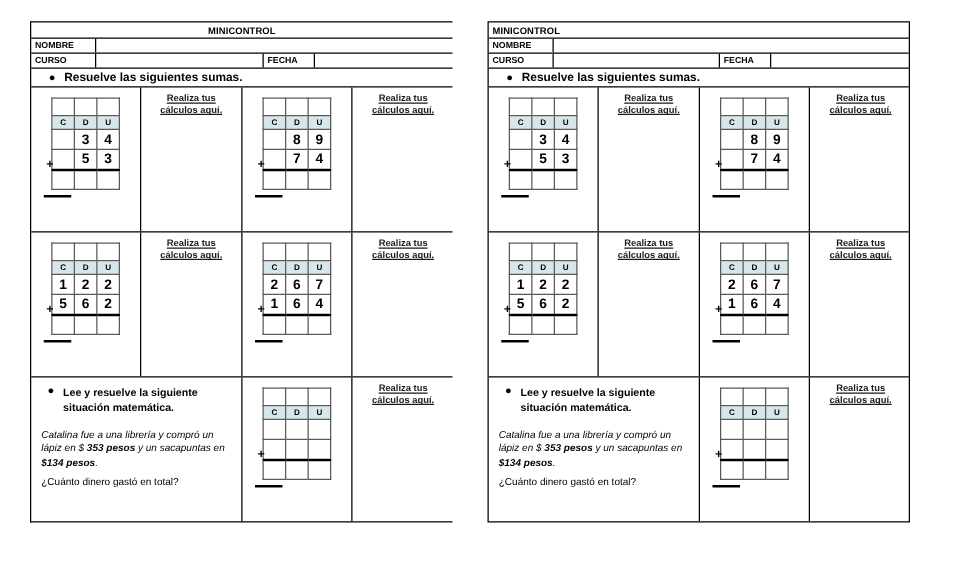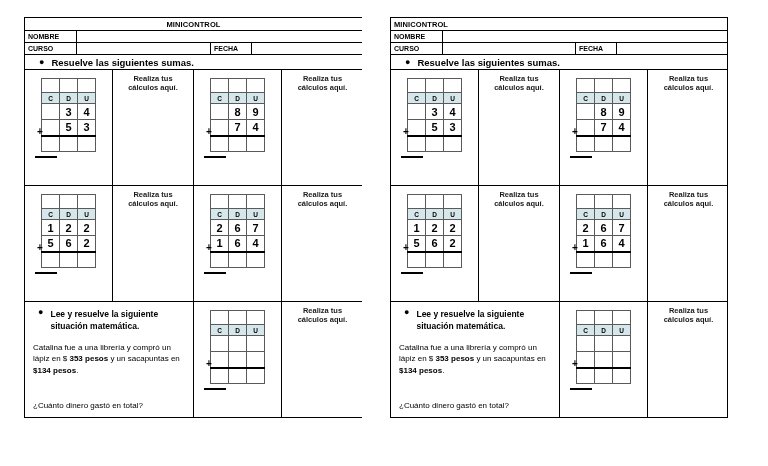--- a/index.html
+++ b/index.html
@@ -92,39 +92,40 @@
   }
   .cell-note {
     flex: 0 0 81px;
     border-right: 1px solid #000;
     text-align: center;
     padding-top: 4px;
     font-size: 7.5px;
     font-weight: bold;
     line-height: 1.25;
     color: #1a1a1a;
+    text-decoration: underline;
   }
 
   
   .cell-text {
     flex: 0 0 169px;
     border-right: 1px solid #000;
     padding: 6px 8px 0 8px;
     font-size: 8px;
     line-height: 1.45;
   }
   .wp-title {
     display: flex;
     font-weight: bold;
     font-size: 8.5px;
     margin-bottom: 9px;
     padding-left: 5px;
   }
   .wp-title .bullet { margin-right: 7px; }
-  .wp-body { margin-bottom: 24px; }
+  .wp-body { margin-bottom: 4px; font-style: italic; }
   .wp-q { }
   b.amt { font-weight: bold; }
 
   
   .sumwrap {
     position: relative;
     width: 100%;
     height: 100%;
     display: flex;
     align-items: flex-start;

